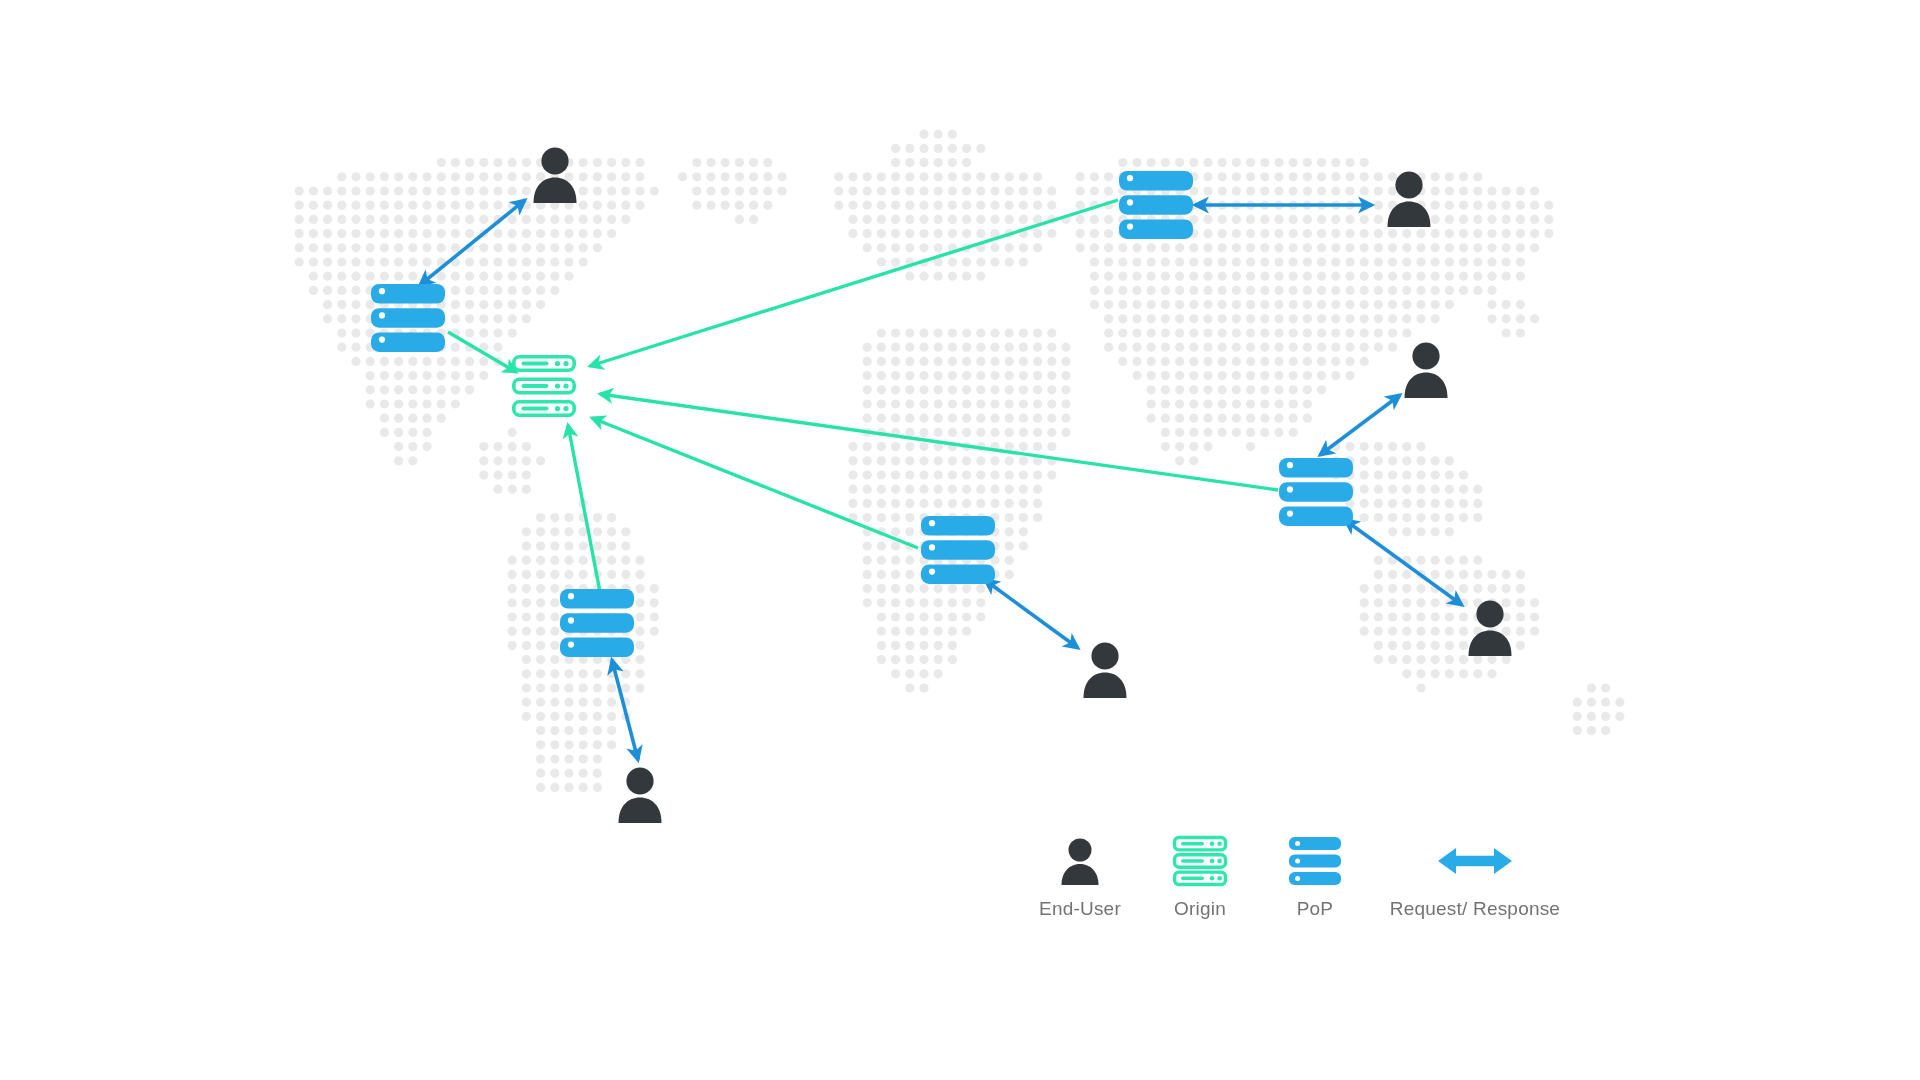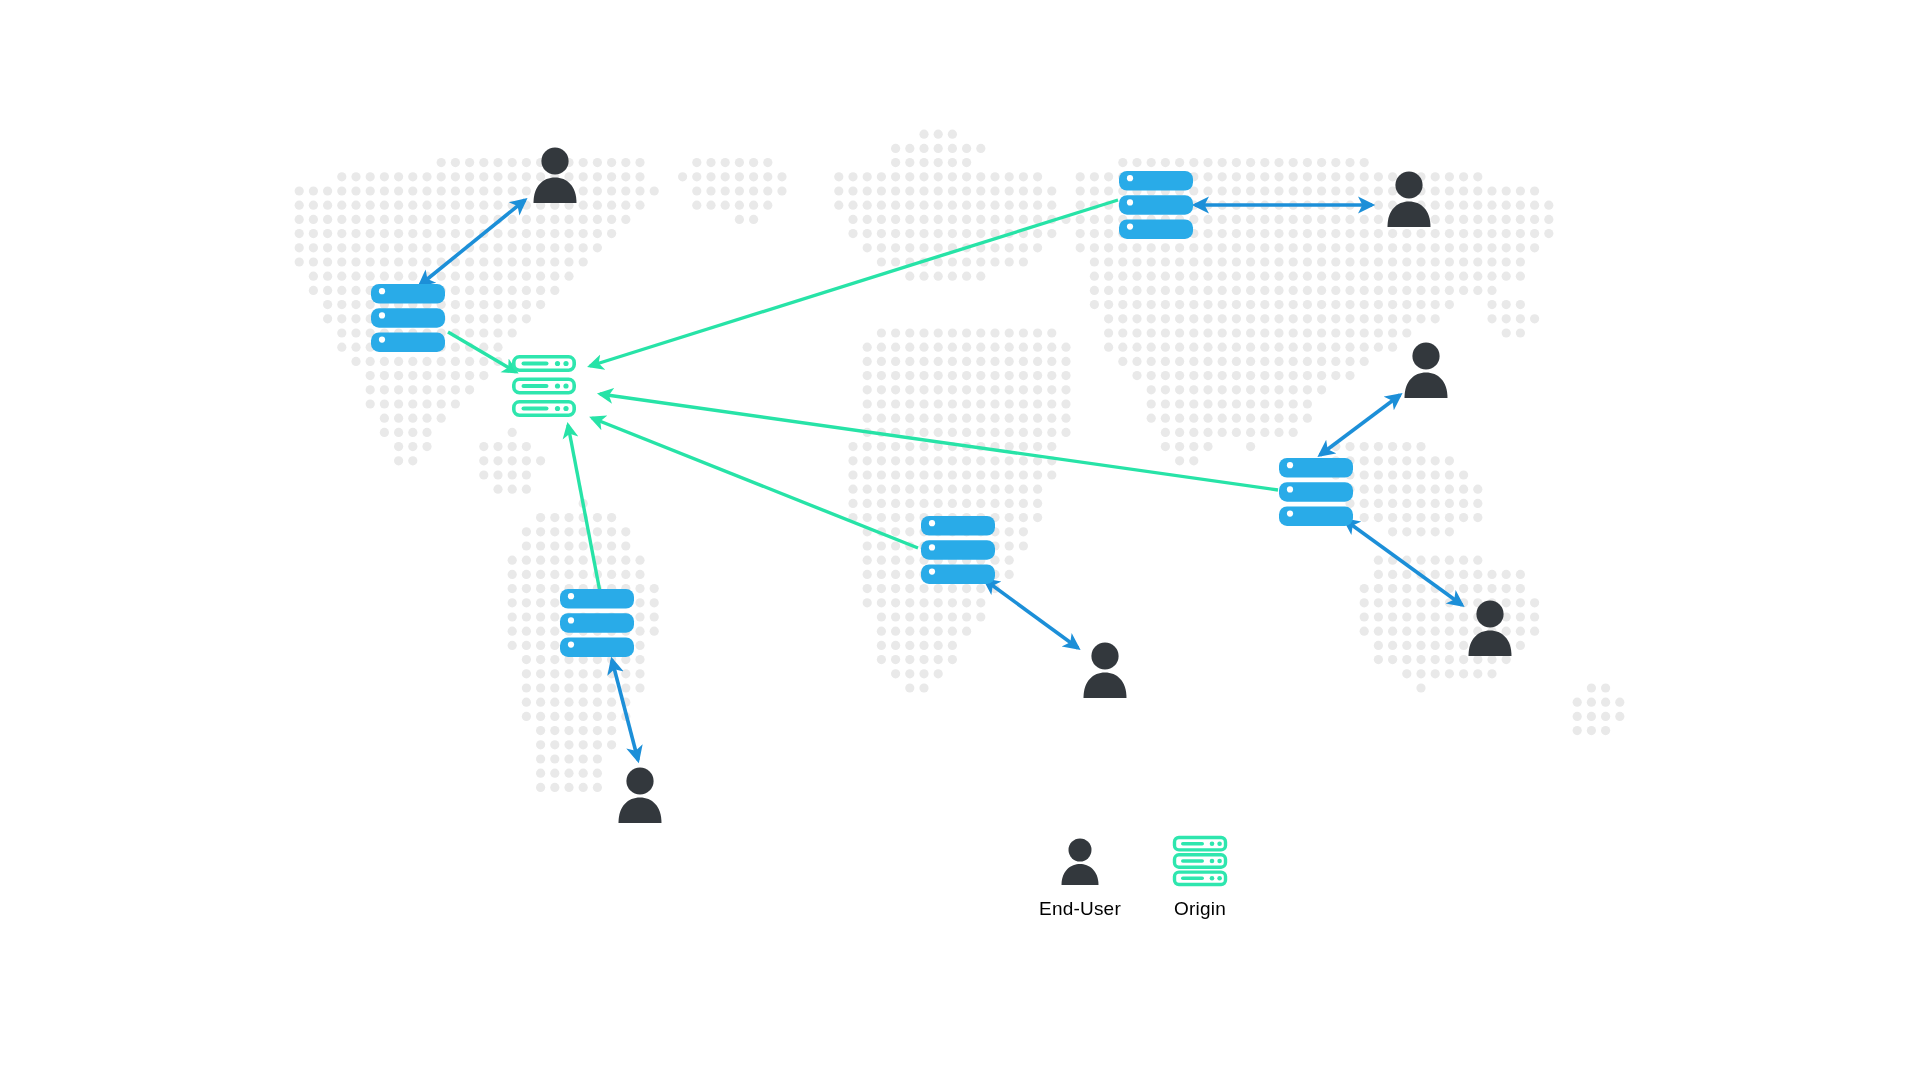--- a/index.html
+++ b/index.html
@@ -6,21 +6,21 @@
   body{width:1920px;height:1080px;overflow:hidden;font-family:"Liberation Sans",sans-serif;}
   #stage{position:relative;width:1920px;height:1080px;background:#ffffff;}
   #mapsvg,#linksvg,#nodesvg{position:absolute;left:0;top:0;width:1920px;height:1080px;}
   #mapsvg{z-index:1}
   #linksvg{z-index:2}
   #nodesvg{z-index:3}
   #legend{position:absolute;z-index:4;left:1020px;top:830px;width:720px;height:120px;
           display:flex;align-items:flex-start;justify-content:flex-start;}
   .legend-item{display:flex;flex-direction:column;align-items:center;justify-content:flex-start;}
   .legend-icon{height:62px;display:flex;align-items:center;justify-content:center;}
-  .legend-label{margin-top:6px;font-size:19px;color:#000000;font-family:"Liberation Sans",sans-serif;
+  .legend-label{margin-top:6px;font-size:19px;color:#737373;font-family:"Liberation Sans",sans-serif;
                 white-space:nowrap;letter-spacing:.2px;}
 </style>
 </head>
 <body>
 
 <div id="stage">
 
   <svg id="mapsvg" viewBox="0 0 1920 1080">
       <circle cx="924.0" cy="134.2" r="4.6" fill="#e9e9e9"></circle>
       <circle cx="938.2" cy="134.2" r="4.6" fill="#e9e9e9"></circle>
@@ -1793,16 +1793,41 @@
               <circle cx="47.6" cy="26" r="2.3"></circle>
             <circle cx="40" cy="43.3" r="2.3"></circle>
               <circle cx="47.6" cy="43.3" r="2.3"></circle>
           </g>
         </svg>
       </div>
       <div class="legend-label">Origin</div>
     </div>
 
 
+    <div class="legend-item" style="width:110px">
+      <div class="legend-icon">
+        <svg width="56" height="52" viewBox="0 0 56 52">
+          <g fill="#29ABE8">
+            <rect x="2" y="2" width="52" height="13" rx="5.6"></rect>
+            <rect x="2" y="19.5" width="52" height="13" rx="5.6"></rect>
+            <rect x="2" y="37" width="52" height="13" rx="5.6"></rect>
+          </g>
+          <g fill="#ffffff">
+            <circle cx="10.6" cy="8.5" r="2.5"></circle>
+            <circle cx="10.6" cy="26" r="2.5"></circle>
+            <circle cx="10.6" cy="43.5" r="2.5"></circle>
+          </g>
+        </svg>
+      </div>
+      <div class="legend-label">PoP</div>
+    </div>
 
+    <div class="legend-item" style="width:210px">
+      <div class="legend-icon">
+        <svg width="74" height="34" viewBox="0 0 74 34">
+          <path d="M0 17 L18 4 L18 11.8 L56 11.8 L56 4 L74 17 L56 30 L56 22.2 L18 22.2 L18 30 Z" fill="#29ABE8"></path>
+        </svg>
+      </div>
+      <div class="legend-label">Request/ Response</div>
+    </div>
 
   </div>
 </div>
 
 </body></html>

